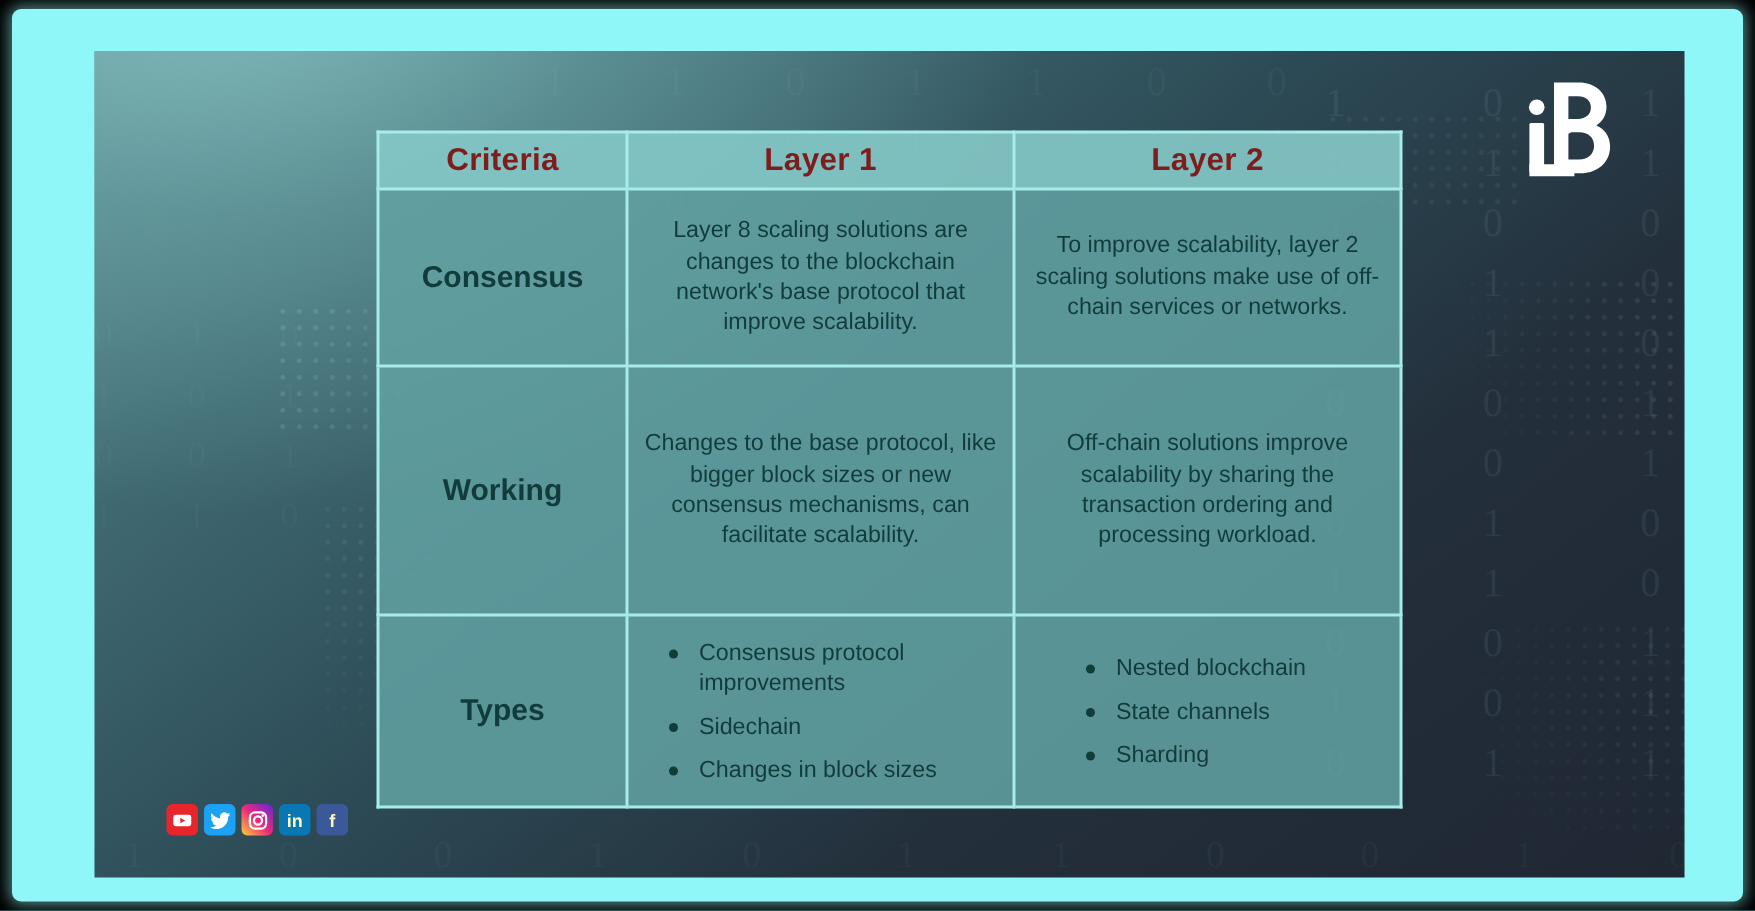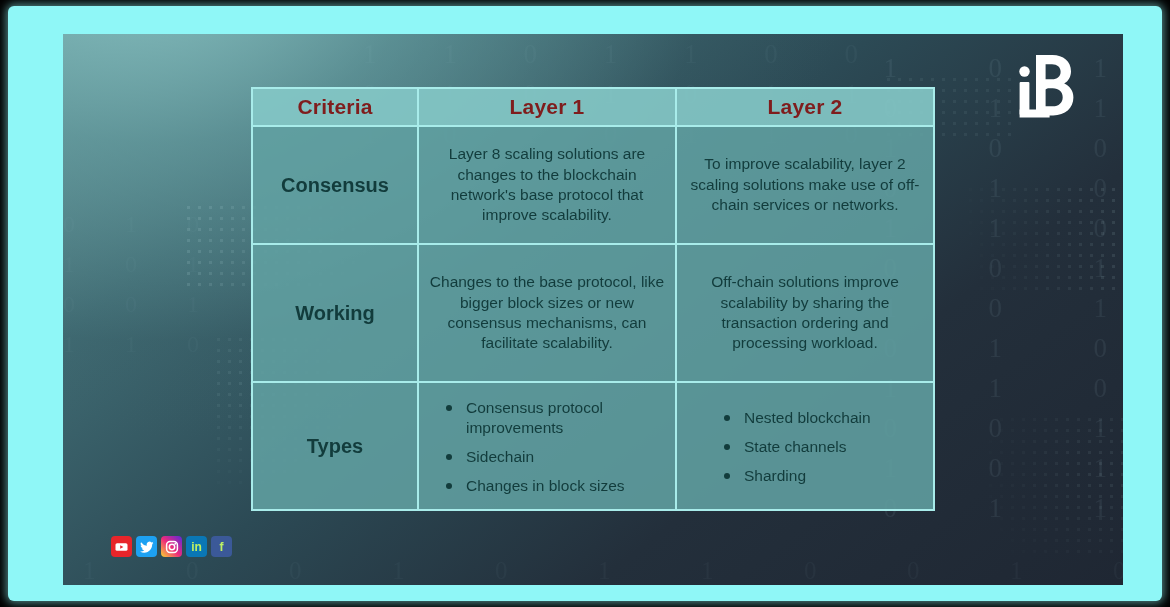--- a/index.html
+++ b/index.html
@@ -151,40 +151,40 @@
     width: 6px;
     height: 6px;
     border-radius: 50%;
     background: #123c3c;
   }
   #cell-types-l1 ul { margin-left: 14px; }
   #cell-types-l2 ul { margin-left: 34px; }
 
   
   #row-definition td { height: 118px; }
-  #row-working    td { height: 138px; }
+  #row-working    td { height: 166px; }
   #row-types      td { height: 128px; }
 
   
   #social-bar {
     position: absolute;
     left: 48px;
     bottom: 28px;
     display: flex;
     gap: 4px;
     align-items: center;
   }
   .social-icon {
     width: 21px;
     height: 21px;
     border-radius: 4px;
     display: flex;
     align-items: center;
     justify-content: center;
-    color: #bef264;
+    color: #fef9c3;
     font-size: 12px;
     font-weight: bold;
     font-family: "Liberation Sans", sans-serif;
     flex: none;
   }
   #icon-youtube   { background: #e8252a; }
   #icon-twitter   { background: #1da1f2; }
   #icon-instagram { background: linear-gradient(45deg,#f9ce34 2%,#ee2a7b 48%,#6228d7 98%); }
   #icon-linkedin  { background: #0a77b5; }
   #icon-facebook  { background: #3b5998; }

